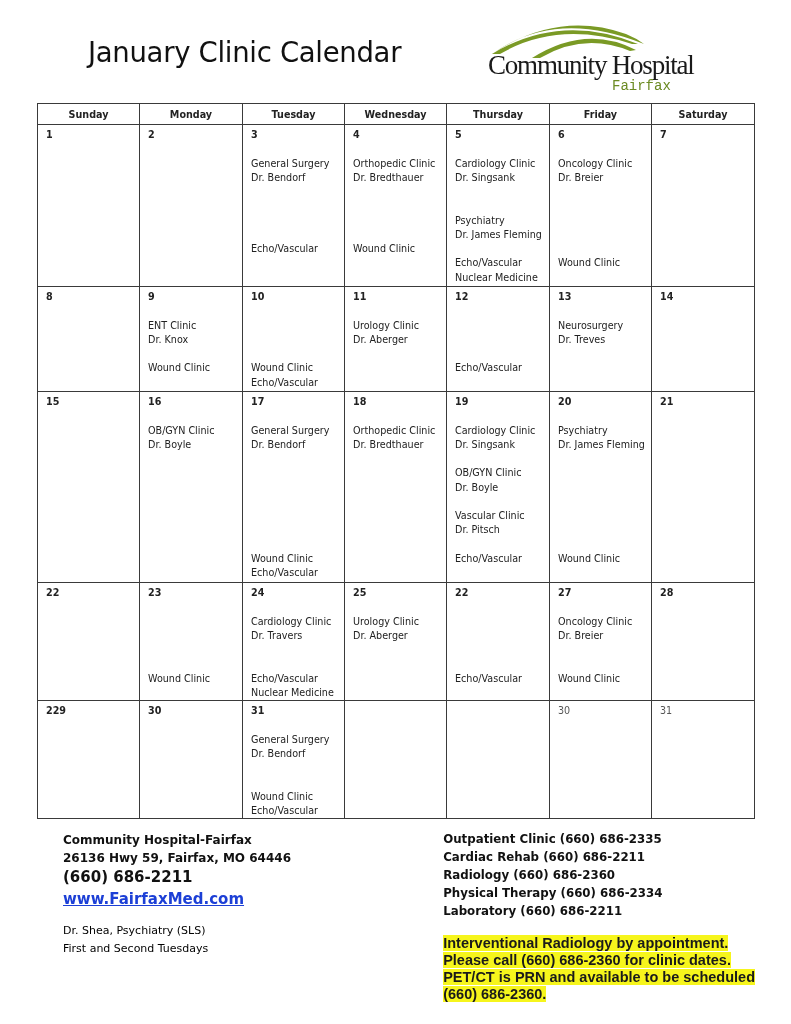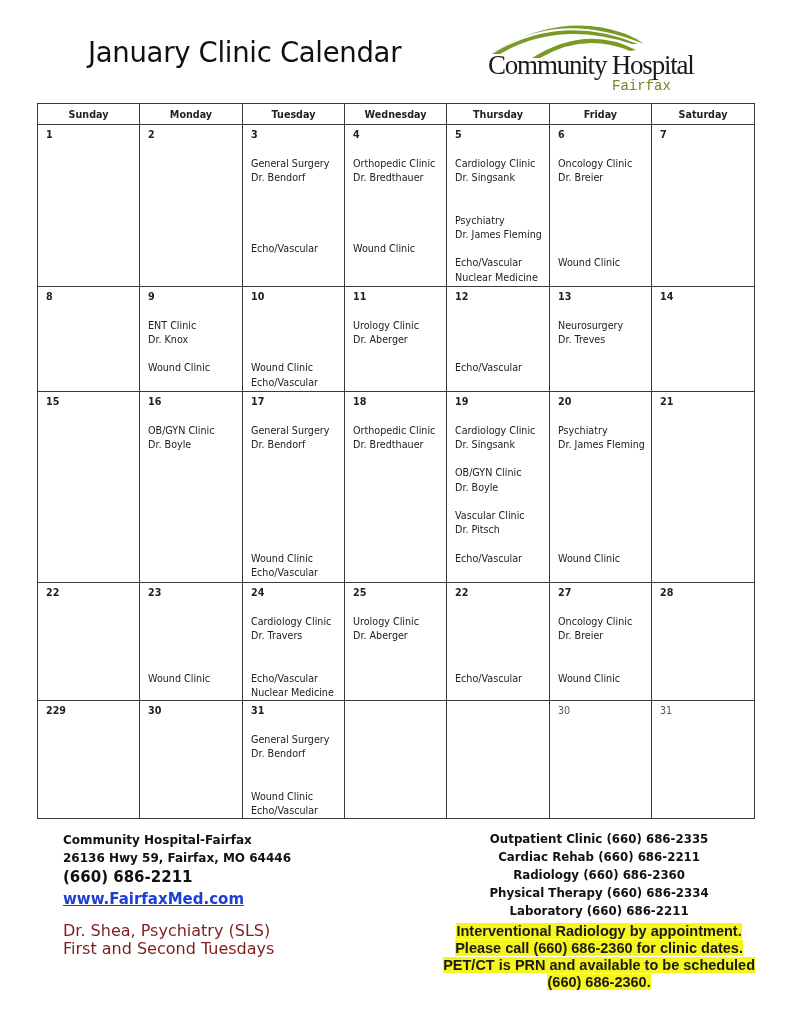--- a/index.html
+++ b/index.html
@@ -22,25 +22,25 @@
   table.cal td { font-size: 9.6px; line-height: 14.25px; padding: 3px 0 0 8px; color: #222; overflow: hidden; }
   .daynum { font-weight: bold; display: block; height: 14.25px; }
   .daynum.grey { color: #555; font-weight: normal; }
   .ln { display: block; height: 14.25px; white-space: nowrap; }
 
   .footer-left { position: absolute; left: 63px; top: 831px; }
   .fl-line { display: block; white-space: nowrap; font-size: 12px; font-weight: bold; line-height: 18px; color: #111; }
   .fl-phone { display: block; font-size: 15px; font-weight: bold; line-height: 21px; color: #111; }
   .fl-link { display: block; font-size: 15px; font-weight: bold; line-height: 22px; color: #1c3fd6;
              text-decoration: underline; }
-  .fl-note { display: block; font-size: 16px; line-height: 18px; color: #7f1d1d; white-space: nowrap; }
-
-  .footer-right { position: absolute; right: 36px; top: 830px; text-align: center; }
+  .fl-note { display: block; font-size: 11px; line-height: 18px; color: #000000; white-space: nowrap; }
+
+  .footer-right { position: absolute; right: 36px; top: 830px; text-align: left; }
   .fr-line { display: block; font-size: 11.8px; font-weight: bold; line-height: 18px; color: #111; white-space: nowrap; }
-  .hl-block { margin-top: 3px; }
+  .hl-block { margin-top: 15px; }
   .hl { display: block; font-family: "Liberation Sans", sans-serif; font-weight: bold; font-size: 14.5px;
         line-height: 17px; white-space: nowrap; }
   .hl span { background: #f6f51c; }
 </style>
 </head>
 <body>
 
 <div class="title">January Clinic Calendar</div>
 
 <div class="logo">

